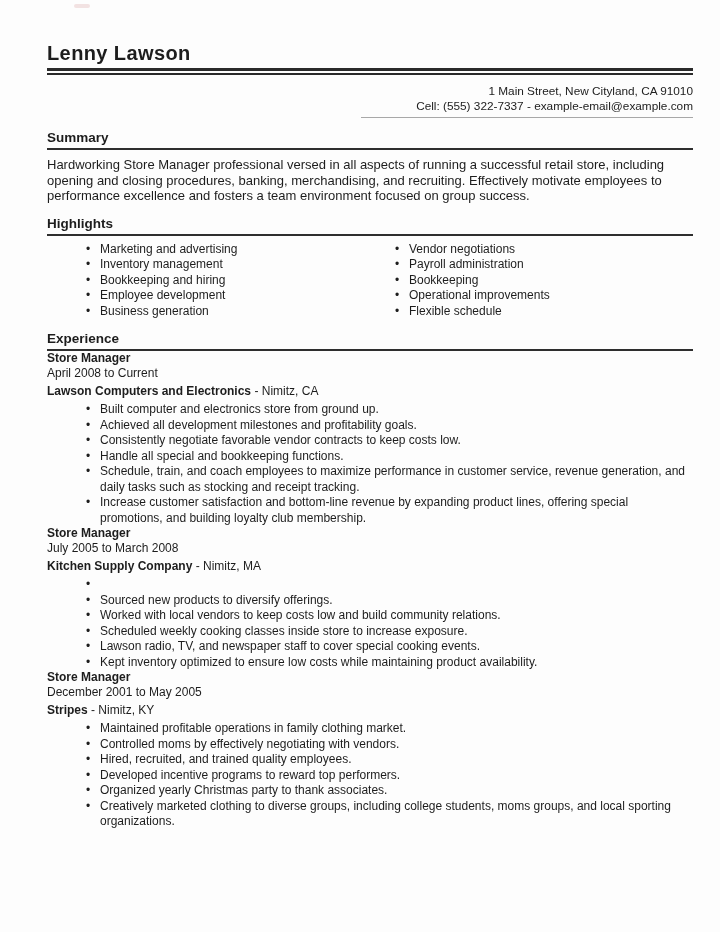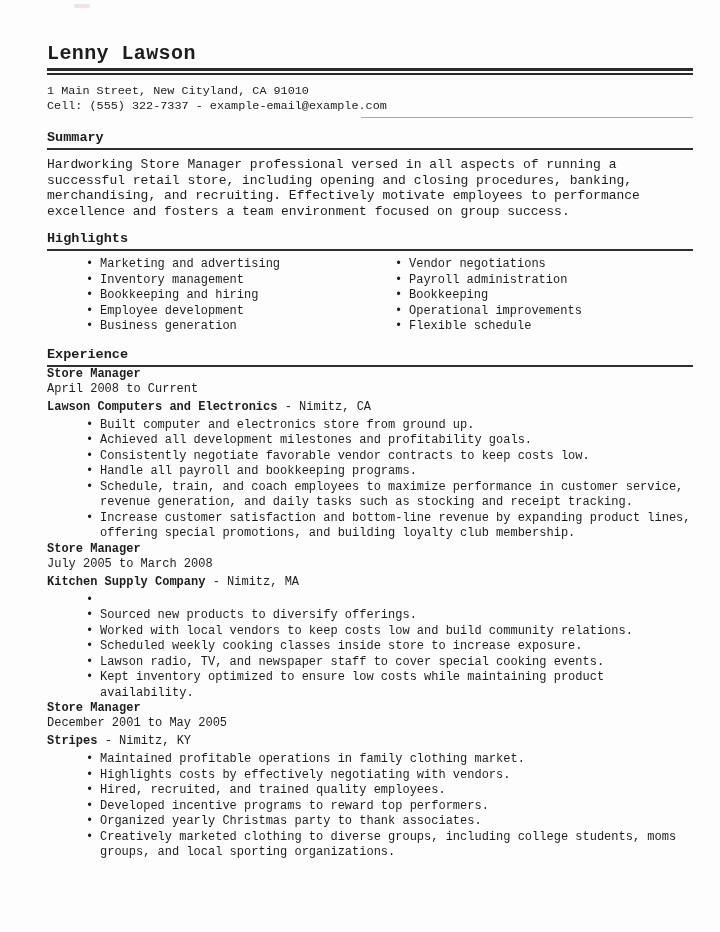--- a/index.html
+++ b/index.html
@@ -9,33 +9,33 @@
     font-family: "Liberation Sans", sans-serif;
     color: #1d1d1d;
     overflow: hidden;
     position: relative;
   }
   .scan-artifact {
     position: absolute; top: 4px; left: 74px;
     width: 16px; height: 4px;
     background: #f2e2e2; border-radius: 2px;
   }
-  .page { padding: 42px 27px 0 47px; font-family: Liberation Mono, monospace; }
+  .page { padding: 42px 27px 0 47px; }
 
   
   .name {
     font-size: 20px; font-weight: bold; letter-spacing: 0.4px;
     line-height: 23px; margin: 0;
   }
   .double-rule {
     margin-top: 3px; height: 2px;
     border-top: 3px solid #2a2a2a; border-bottom: 2px solid #2a2a2a;
   }
   .contact {
-    margin-top: 9px; text-align: left;
+    margin-top: 9px; text-align: right;
     font-size: 11.8px; line-height: 15px; color: #222;
   }
   .contact-rule {
     margin-top: 3px; margin-left: auto;
     width: 332px; border-bottom: 1px solid #a8a8a8;
   }
 
   
   .section { margin-top: 12px; }
   .section-heading {
@@ -157,21 +157,21 @@
         <li>
             <span class="blt">•</span>
             <span>Achieved all development milestones and profitability goals.</span>
           </li>
         <li>
             <span class="blt">•</span>
             <span>Consistently negotiate favorable vendor contracts to keep costs low.</span>
           </li>
         <li>
             <span class="blt">•</span>
-            <span>Handle all payroll and bookkeeping programs.</span>
+            <span>Handle all special and bookkeeping functions.</span>
           </li>
         <li>
             <span class="blt">•</span>
             <span>Schedule, train, and coach employees to maximize performance in customer service, revenue generation, and daily tasks such as stocking and receipt tracking.</span>
           </li>
         <li>
             <span class="blt">•</span>
             <span>Increase customer satisfaction and bottom-line revenue by expanding product lines, offering special promotions, and building loyalty club membership.</span>
           </li>
       </ul>
@@ -212,21 +212,21 @@
       <div class="job-title">Store Manager</div>
       <div class="job-dates">December 2001 to May 2005</div>
       <div class="job-company"><span class="co">Stripes</span> <span>- Nimitz, KY</span></div>
       <ul class="blist indent-39">
         <li>
             <span class="blt">•</span>
             <span>Maintained profitable operations in family clothing market.</span>
           </li>
         <li>
             <span class="blt">•</span>
-            <span>Highlights costs by effectively negotiating with vendors.</span>
+            <span>Controlled moms by effectively negotiating with vendors.</span>
           </li>
         <li>
             <span class="blt">•</span>
             <span>Hired, recruited, and trained quality employees.</span>
           </li>
         <li>
             <span class="blt">•</span>
             <span>Developed incentive programs to reward top performers.</span>
           </li>
         <li>

